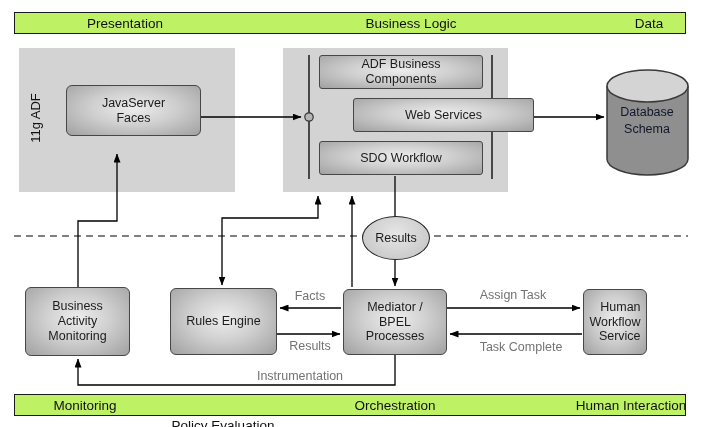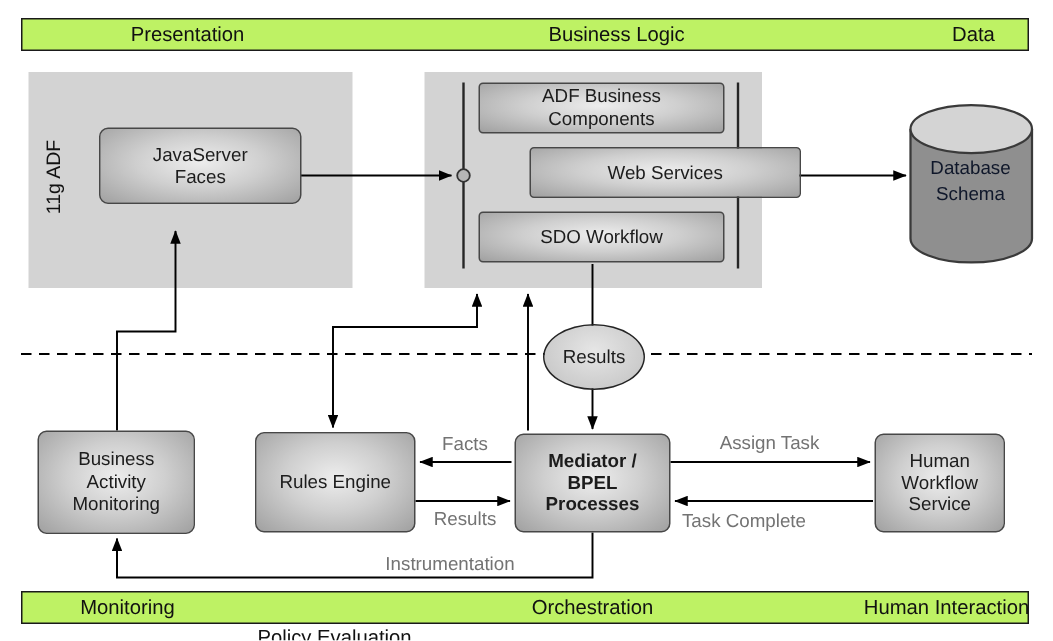--- a/index.html
+++ b/index.html
@@ -116,31 +116,31 @@
 Schema</div>
 
   <div class="oval">
     <span>Results</span>
   </div>
 
   <div class="gbox" style="left:25px;top:287px;width:105px;height:69px;">Business
 Activity
 Monitoring</div>
   <div class="gbox" style="left:170px;top:288px;width:107px;height:67px;">Rules Engine</div>
-  <div class="gbox" style="left:343px;top:289px;width:104px;height:66px;font-weight:bold;">Mediator /
+  <div class="gbox" style="left:343px;top:289px;width:104px;height:66px;">Mediator /
 BPEL
 Processes</div>
-  <div class="gbox" style="left:583px;top:289px;width:87px;height:66px;">Human
+  <div class="gbox" style="left:583px;top:289px;width:64px;height:66px;text-align:right;">Human
 Workflow
 Service</div>
 
   <span class="edge-label" style="left:310px;top:296px;">Facts</span>
   <span class="edge-label" style="left:310px;top:346px;">Results</span>
   <span class="edge-label" style="left:513px;top:295px;text-align:right;">Assign Task</span>
-  <span class="edge-label" style="left:496px;top:347px;">Task Complete</span>
+  <span class="edge-label" style="left:521px;top:347px;">Task Complete</span>
   <span class="edge-label" style="left:300px;top:376px;">Instrumentation</span>
 
   <div class="band" style="top:394px;">
     <span class="band-label" style="left:70px;">Monitoring</span>
     <span class="band-label" style="left:208px;margin-top:20px;">Policy Evaluation</span>
     <span class="band-label" style="left:380px;">Orchestration</span>
     <span class="band-label" style="left:616px;">Human Interaction</span>
   </div>
 
 </div>

